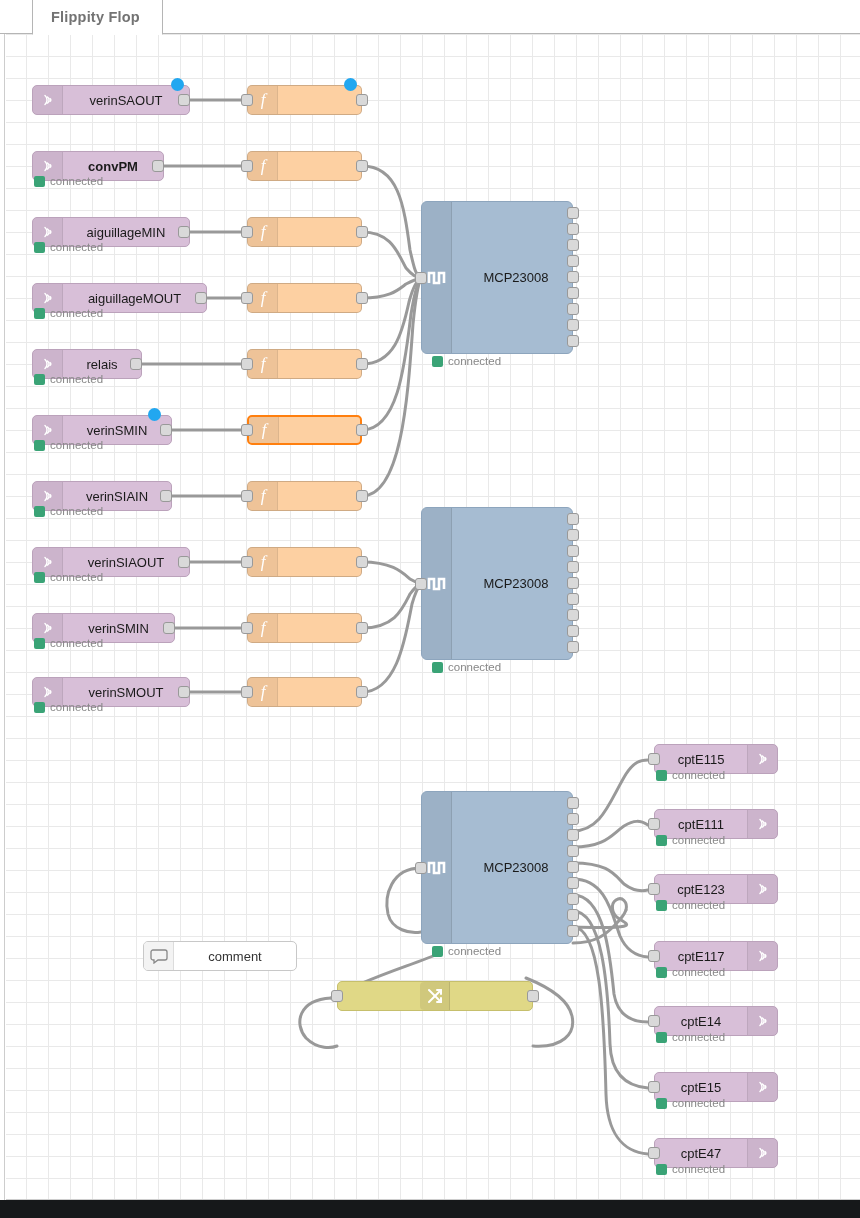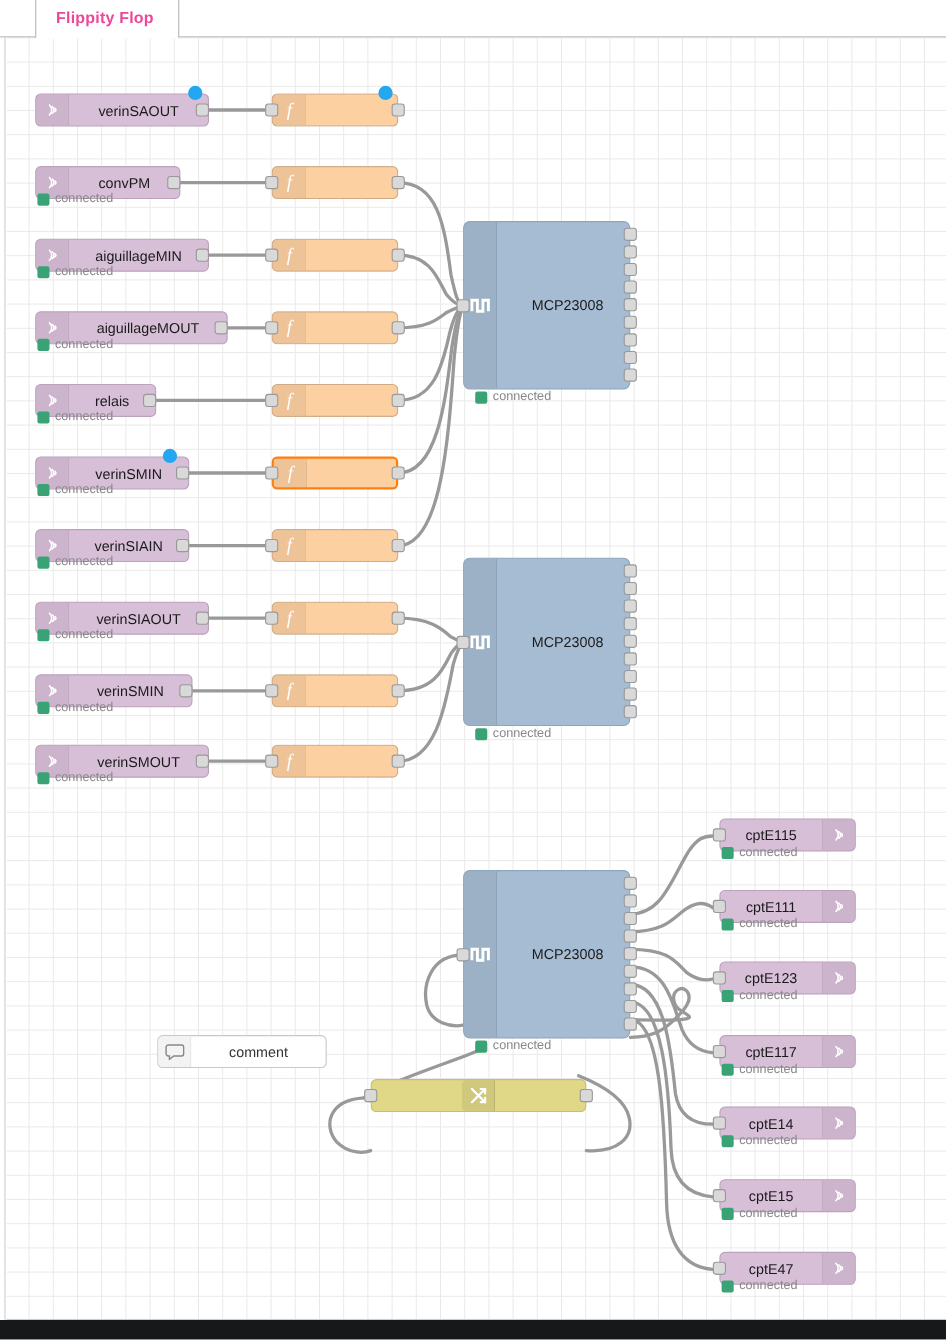--- a/index.html
+++ b/index.html
@@ -31,21 +31,21 @@
     left: 32px; top: 0px;
     height: 35px;
     padding: 0 22px 0 18px;
     display: flex; align-items: center;
     background: #ffffff;
     border: 1px solid #b5b5b5;
     border-bottom: 1px solid #ffffff;
     border-top: none;
     font-size: 14.5px;
     font-weight: bold;
-    color: #ec4899;
+    color: #737373;
     letter-spacing: 0.2px;
     white-space: nowrap;
     z-index: 31;
     cursor: pointer;
   }
 
   
   #left-rail {
     position: absolute;
     left: 0; top: 34px;
@@ -286,21 +286,21 @@
               <path d="M7.5 5 A3.6 3.6 0 0 1 7.5 11"></path>
               <path d="M10 6.6 A1.6 1.6 0 0 1 10 9.4"></path>
             </g>
           </svg>
       </span>
       <span class="label">verinSAOUT</span>
     </div>
     <div class="port" style="left:172px;top:60px;"></div>
     <div class="changed-dot" style="left:165px;top:44px;"></div>
 
-    <div class="node mqtt-in" style="left:26px;top:117px;width:132px;">
+    <div class="node mqtt-in" style="left:26px;top:117px;width:132px;font-weight:bold;">
       <span class="iconbox">
         <svg class="gicon" width="16" height="16" viewBox="0 0 16 16">
             <g fill="none" stroke="#ffffff" stroke-width="1.5" stroke-linecap="round">
               <path d="M5 3.5 A6 6 0 0 1 5 12.5"></path>
               <path d="M7.5 5 A3.6 3.6 0 0 1 7.5 11"></path>
               <path d="M10 6.6 A1.6 1.6 0 0 1 10 9.4"></path>
             </g>
           </svg>
       </span>
       <span class="label">convPM</span>

